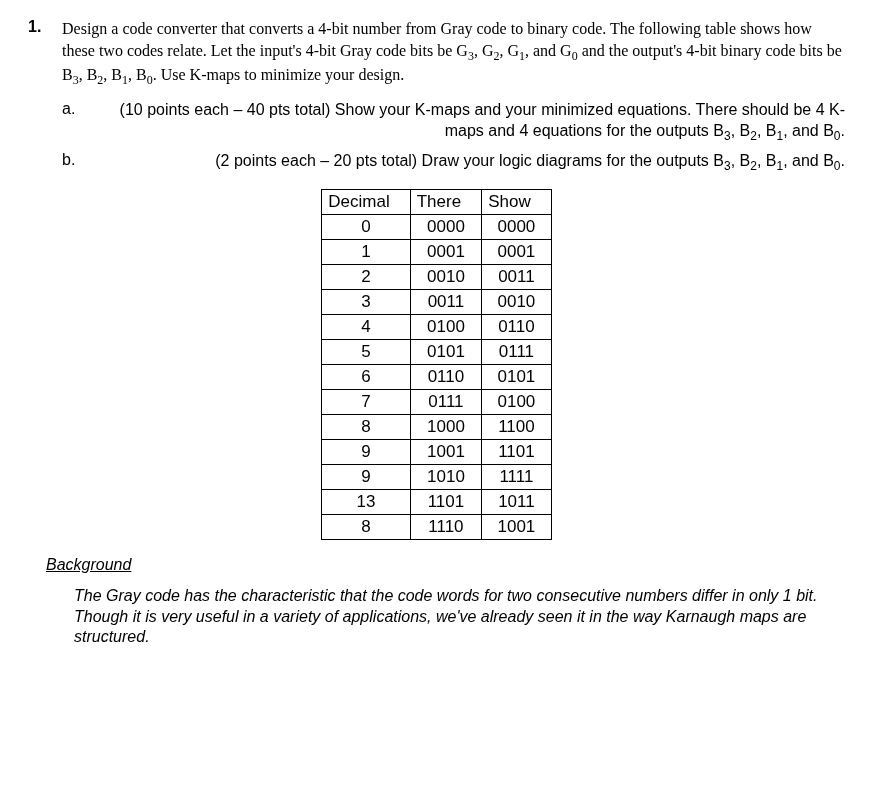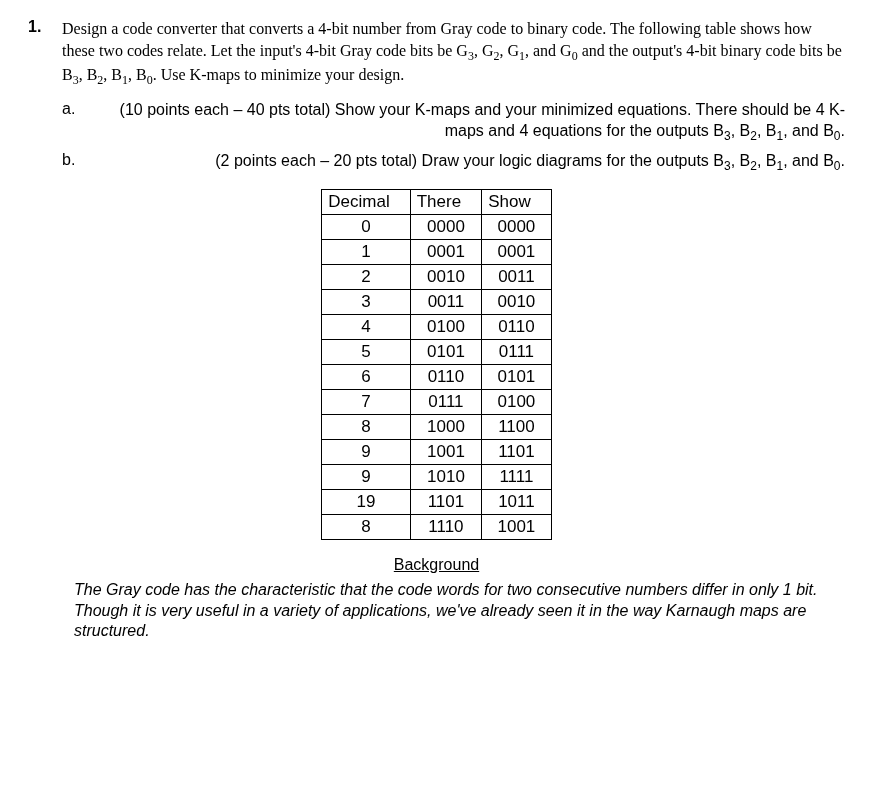--- a/index.html
+++ b/index.html
@@ -61,27 +61,27 @@
   table.codes th {
     font-weight: normal;
     text-align: left;
     padding-left: 6px;
     padding-right: 20px;
   }
   .bg-section {
     margin: 8px 18px 0 18px;
   }
   .bg-title {
+    font-style: italic;
     text-decoration: underline;
-    text-align: center;
   }
   .bg-text {
     font-style: italic;
     margin-left: 28px;
-    margin-top: 6px;
+    margin-top: 12px;
     line-height: 1.3;
   }
 </style>
 </head>
 <body>
 
 <div class="q-row">
   <div class="q-num">1.</div>
   <div class="q-body">
     <span>Design a code converter that converts a 4-bit number from Gray code to binary code.  The following table shows how these two codes relate.  Let the input's 4-bit Gray code bits be G</span><sub>3</sub><span>, G</span><sub>2</sub><span>, G</span><sub>1</sub><span>, and G</span><sub>0</sub><span> and the output's 4-bit binary code bits be B</span><sub>3</sub><span>, B</span><sub>2</sub><span>, B</span><sub>1</sub><span>, B</span><sub>0</sub><span>.  Use K-maps to minimize your design.</span>
@@ -161,21 +161,21 @@
         <td>9</td>
         <td>1001</td>
         <td>1101</td>
       </tr>
       <tr>
         <td>9</td>
         <td>1010</td>
         <td>1111</td>
       </tr>
       <tr>
-        <td>19</td>
+        <td>13</td>
         <td>1101</td>
         <td>1011</td>
       </tr>
       <tr>
         <td>8</td>
         <td>1110</td>
         <td>1001</td>
       </tr>
     </tbody>
 </table>

